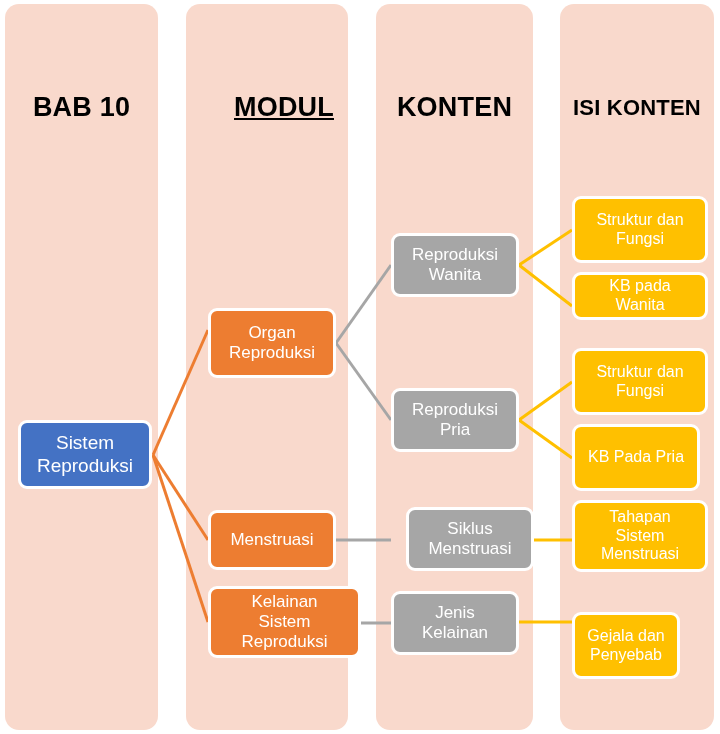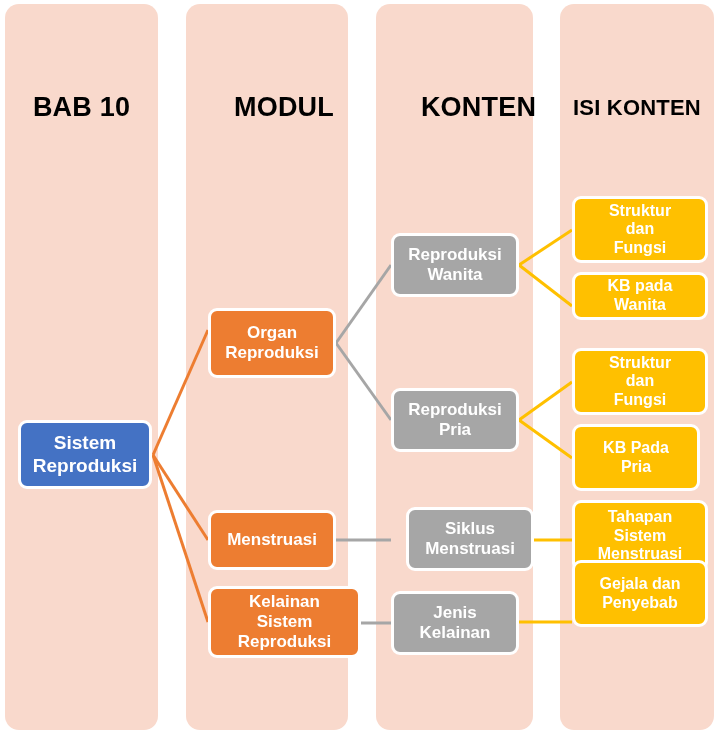--- a/index.html
+++ b/index.html
@@ -45,41 +45,41 @@
   .node {
     position: absolute;
     box-sizing: border-box;
     border: 3px solid #ffffff;
     border-radius: 9px;
     display: flex;
     align-items: center;
     justify-content: center;
     text-align: center;
     color: #ffffff;
-    font-weight: bold;
+    font-weight: normal;
     line-height: 1.16;
-    padding: 2px 22px;
+    padding: 2px 6px;
     white-space: pre-line;
   }
   .node.blue   { background: #4472c4; font-size: 19px; }
   .node.orange { background: #ed7d31; font-size: 17px; }
   .node.gray   { background: #a6a6a6; font-size: 17px; }
   .node.yellow { background: #ffc000; font-size: 16px; }
 </style>
 </head>
 <body>
 
 <div id="canvas">
   <div id="panels">
       <div class="panel" style="left: 5px; top: 4px; width: 153px; height: 726px; background: rgb(249, 217, 204);"></div>
       <div class="panel-title" style="left: 5px; top: 92px; width: 153px; color: rgb(0, 0, 0);">BAB 10</div>
       <div class="panel" style="left: 186px; top: 4px; width: 162px; height: 726px; background: rgb(249, 217, 204);"></div>
-      <div class="panel-title" style="left: 186px; top: 92px; width: 196px; color: rgb(0, 0, 0);">MODUL</div>
+      <div class="panel-title" style="left: 186px; top: 92px; width: 196px; color: rgb(0, 0, 0); text-decoration: underline;">MODUL</div>
       <div class="panel" style="left: 376px; top: 4px; width: 157px; height: 726px; background: rgb(249, 217, 204);"></div>
-      <div class="panel-title" style="left: 376px; top: 92px; width: 157px; color: rgb(0, 0, 0); margin-left: 24px;">KONTEN</div>
+      <div class="panel-title" style="left: 376px; top: 92px; width: 157px; color: rgb(0, 0, 0);">KONTEN</div>
       <div class="panel" style="left: 560px; top: 4px; width: 154px; height: 726px; background: rgb(249, 217, 204);"></div>
       <div class="panel-title small" style="left: 560px; top: 95px; width: 154px; color: rgb(0, 0, 0);">ISI KONTEN</div>
     </div>
   <svg class="links" id="links-layer" viewBox="0 0 720 734">
       <line x1="153" y1="455" x2="208" y2="330" stroke="#ed7d31" stroke-width="3" stroke-linecap="butt"></line>
       <line x1="153" y1="455" x2="208" y2="540" stroke="#ed7d31" stroke-width="3" stroke-linecap="butt"></line>
       <line x1="153" y1="455" x2="208" y2="622" stroke="#ed7d31" stroke-width="3" stroke-linecap="butt"></line>
       <line x1="336" y1="343" x2="391" y2="265" stroke="#a6a6a6" stroke-width="3" stroke-linecap="butt"></line>
       <line x1="336" y1="343" x2="391" y2="420" stroke="#a6a6a6" stroke-width="3" stroke-linecap="butt"></line>
       <line x1="336" y1="540" x2="391" y2="540" stroke="#a6a6a6" stroke-width="3" stroke-linecap="butt"></line>
@@ -110,16 +110,16 @@
       <div class="node yellow" style="left: 572px; top: 196px; width: 136px; height: 67px; background: rgb(255, 192, 0); border-color: rgb(255, 255, 255); color: rgb(255, 255, 255);">Struktur  dan
 Fungsi</div>
       <div class="node yellow" style="left: 572px; top: 272px; width: 136px; height: 48px; background: rgb(255, 192, 0); border-color: rgb(255, 255, 255); color: rgb(255, 255, 255);">KB pada
 Wanita</div>
       <div class="node yellow" style="left: 572px; top: 348px; width: 136px; height: 67px; background: rgb(255, 192, 0); border-color: rgb(255, 255, 255); color: rgb(255, 255, 255);">Struktur  dan
 Fungsi</div>
       <div class="node yellow" style="left: 572px; top: 424px; width: 128px; height: 67px; background: rgb(255, 192, 0); border-color: rgb(255, 255, 255); color: rgb(255, 255, 255);">KB Pada  Pria</div>
       <div class="node yellow" style="left: 572px; top: 500px; width: 136px; height: 72px; background: rgb(255, 192, 0); border-color: rgb(255, 255, 255); color: rgb(255, 255, 255);">Tahapan
 Sistem
 Menstruasi</div>
-      <div class="node yellow" style="left: 572px; top: 560px; width: 136px; height: 67px; background: rgb(255, 192, 0); border-color: rgb(255, 255, 255); color: rgb(255, 255, 255);">Gejala  dan
+      <div class="node yellow" style="left: 572px; top: 612px; width: 108px; height: 67px; background: rgb(255, 192, 0); border-color: rgb(255, 255, 255); color: rgb(255, 255, 255);">Gejala  dan
 Penyebab</div>
     </div>
 </div>
 
 </body></html>

